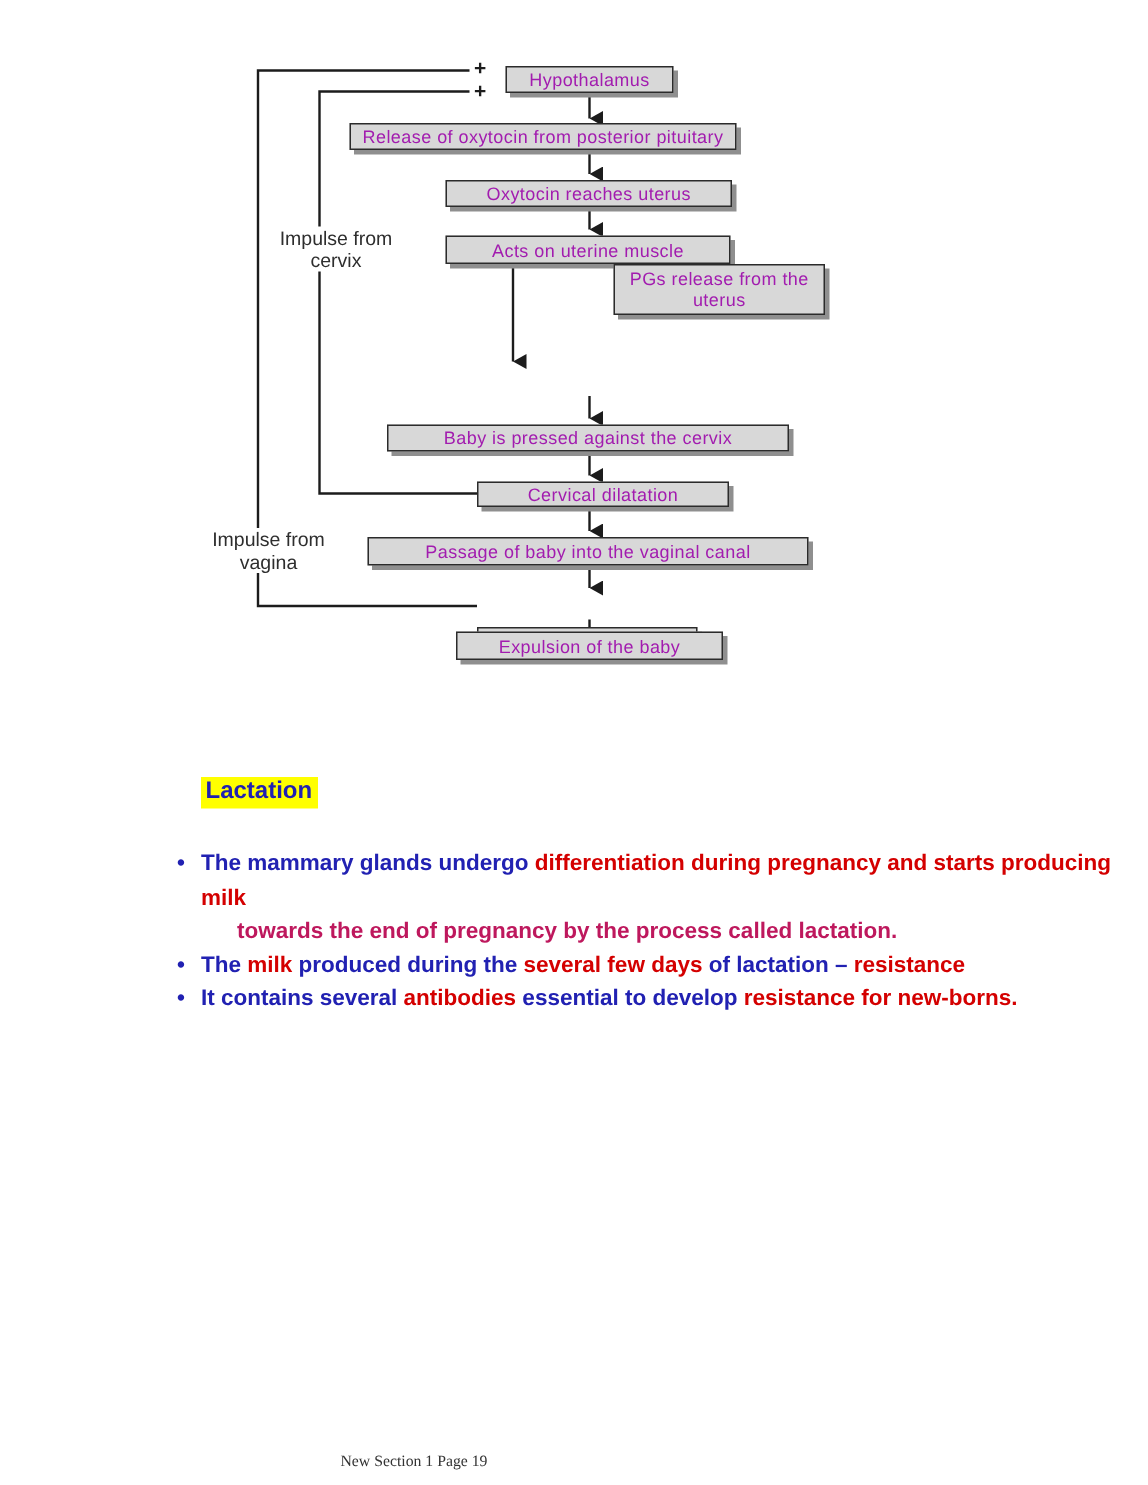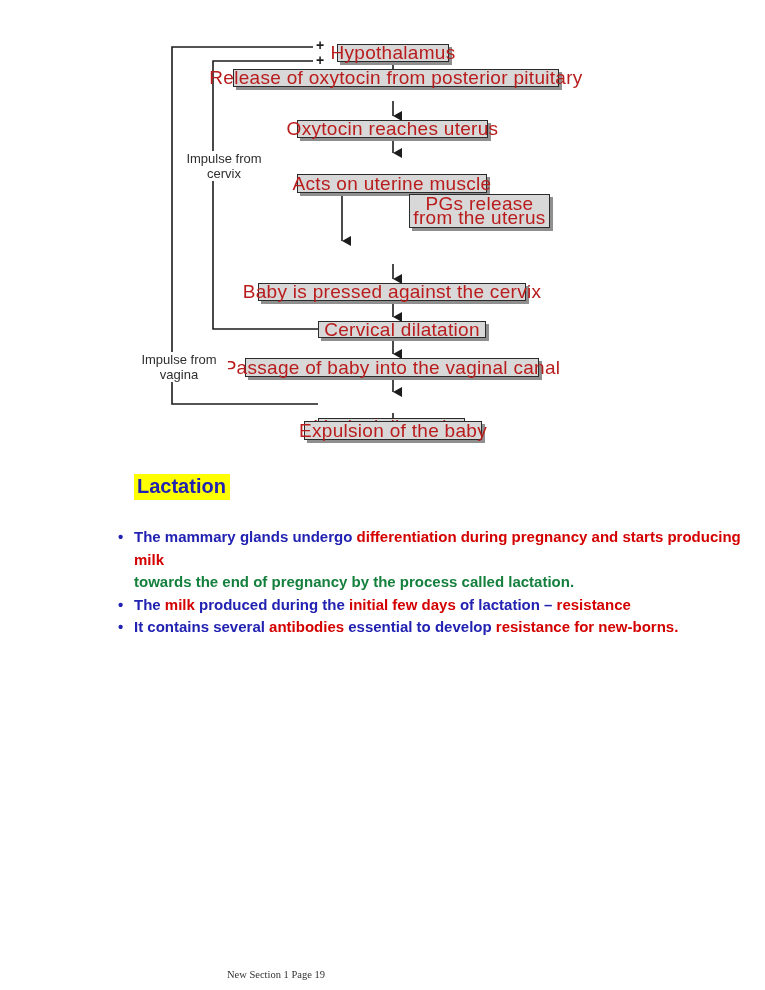--- a/index.html
+++ b/index.html
@@ -13,43 +13,43 @@
     font-family:"Liberation Sans",sans-serif;
   }
   .diagram{position:absolute;left:0;top:0;width:765px;height:470px;}
   .dlines{position:absolute;left:0;top:0;z-index:1;pointer-events:none;}
   .fbox{
     position:absolute;z-index:2;
     background:var(--box-fill);
     border:1.5px solid var(--box-border);
     box-shadow:3px 3px 0 var(--box-shadow);
     display:flex;align-items:center;justify-content:center;
-    font-size:19px;letter-spacing:.3px;color:#b91c1c;
+    font-size:12px;letter-spacing:.3px;color:#a21caf;
     text-align:center;line-height:14px;white-space:nowrap;
   }
   .fbox.wrap{white-space:normal;}
   .side-label{
     position:absolute;z-index:3;background:#ffffff;
     font-size:13px;color:#2e2e2e;text-align:center;line-height:15px;
   }
   .plus{
     position:absolute;z-index:3;font-size:14px;font-weight:bold;color:#1c1c1c;
   }
   .notes{position:absolute;left:112px;top:474px;width:650px;z-index:2;}
   .heading{
     display:inline-block;margin-left:22px;padding:1px 4px 2px 3px;
     background:var(--highlight);color:var(--blue);
-    font-size:20px;font-weight:bold;
+    font-size:16px;font-weight:bold;margin-top:44px;
   }
   .bullets{list-style:none;margin:26px 0 0 0;font-size:15px;font-weight:bold;line-height:22.5px;}
   .bullets li{position:relative;padding-left:22px;}
   .bullets li::before{content:"\2022";position:absolute;left:6px;color:var(--blue);}
   .seg[data-c="blue"]{color:var(--blue);}
   .seg[data-c="red"]{color:var(--red);}
-  .seg[data-c="black"]{color:#15803d;}
+  .seg[data-c="black"]{color:#be185d;margin-left:24px;}
   .footer{
     position:absolute;left:227px;top:969px;z-index:2;
     font-family:"Liberation Serif",serif;font-size:10.5px;color:#333333;
   }
 </style>
 </head>
 <body>
 
 <div class="diagram">
 
@@ -72,24 +72,24 @@
       <path d="M393 413 V429" marker-end="url(#ah)"></path>
       <path d="M318 404 H172 V47 H313"></path>
       <path d="M320 329 H213 V61 H313"></path>
     </g>
   </svg>
 
   <span class="plus" style="left:316px;top:37px;">+</span>
   <span class="plus" style="left:316px;top:52px;">+</span>
 
   <div class="fbox" style="left:337px;top:44px;width:112px;height:18px;">Hypothalamus</div>
-  <div class="fbox" style="left:233px;top:69px;width:326px;height:18px;">Release of oxytocin from posterior pituitary</div>
+  <div class="fbox" style="left:233px;top:82px;width:258px;height:18px;">Release of oxytocin from posterior pituitary</div>
   <div class="fbox" style="left:297px;top:120px;width:191px;height:18px;">Oxytocin reaches uterus</div>
-  <div class="fbox" style="left:297px;top:174px;width:190px;height:19px;">Acts on uterine muscle</div>
-  <div class="fbox wrap" style="left:409px;top:194px;width:141px;height:34px;">PGs release from the uterus</div>
+  <div class="fbox" style="left:297px;top:157px;width:190px;height:19px;">Acts on uterine muscle</div>
+  <div class="fbox wrap" style="left:409px;top:176px;width:141px;height:34px;">PGs release from the uterus</div>
   <div class="fbox" style="left:258px;top:283px;width:268px;height:18px;">Baby is pressed against the cervix</div>
   <div class="fbox" style="left:318px;top:321px;width:168px;height:17px;">Cervical dilatation</div>
   <div class="fbox" style="left:245px;top:358px;width:294px;height:19px;">Passage of baby into the vaginal canal</div>
   <div class="fbox" style="left:318px;top:376px;width:147px;height:17px;margin-top:42px;">Vaginal distention</div>
   <div class="fbox" style="left:304px;top:421px;width:178px;height:19px;">Expulsion of the baby</div>
 
   <div class="side-label" style="left:176px;top:151px;width:96px;">
     <div>Impulse from</div>
     <div>cervix</div>
   </div>
@@ -102,21 +102,21 @@
 <div class="notes">
   <div class="heading">Lactation</div>
 
   <ul class="bullets">
     <li>
       <span class="seg" data-c="blue">The mammary glands undergo </span><span class="seg" data-c="red">differentiation during pregnancy and starts producing</span><br>
       <span class="seg" data-c="red">milk</span><br>
       <span class="seg" data-c="black">towards the end of pregnancy by the process called lactation.</span>
     </li>
     <li>
-      <span class="seg" data-c="blue">The </span><span class="seg" data-c="red">milk</span><span class="seg" data-c="blue"> produced during the </span><span class="seg" data-c="red">initial few days</span><span class="seg" data-c="blue"> of lactation – </span><span class="seg" data-c="red">resistance</span>
+      <span class="seg" data-c="blue">The </span><span class="seg" data-c="red">milk</span><span class="seg" data-c="blue"> produced during the </span><span class="seg" data-c="red">several few days</span><span class="seg" data-c="blue"> of lactation – </span><span class="seg" data-c="red">resistance</span>
     </li>
     <li>
       <span class="seg" data-c="blue">It contains several </span><span class="seg" data-c="red">antibodies</span><span class="seg" data-c="blue"> essential to develop </span><span class="seg" data-c="red">resistance for new-borns.</span>
     </li>
   </ul>
 </div>
 
 <div class="footer">New Section 1 Page 19</div>
 
 </body></html>

